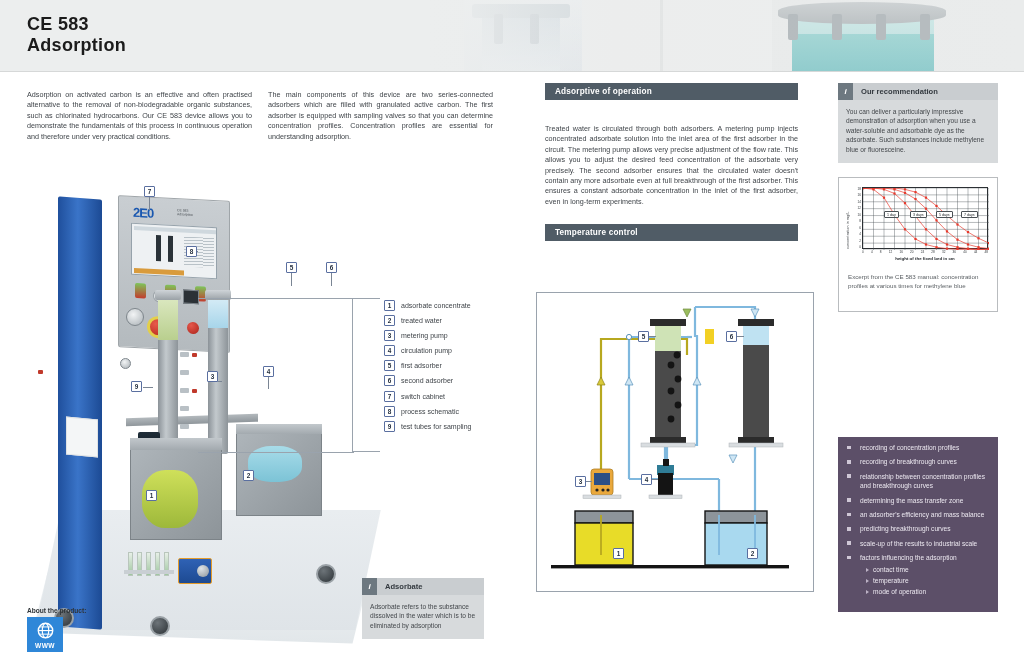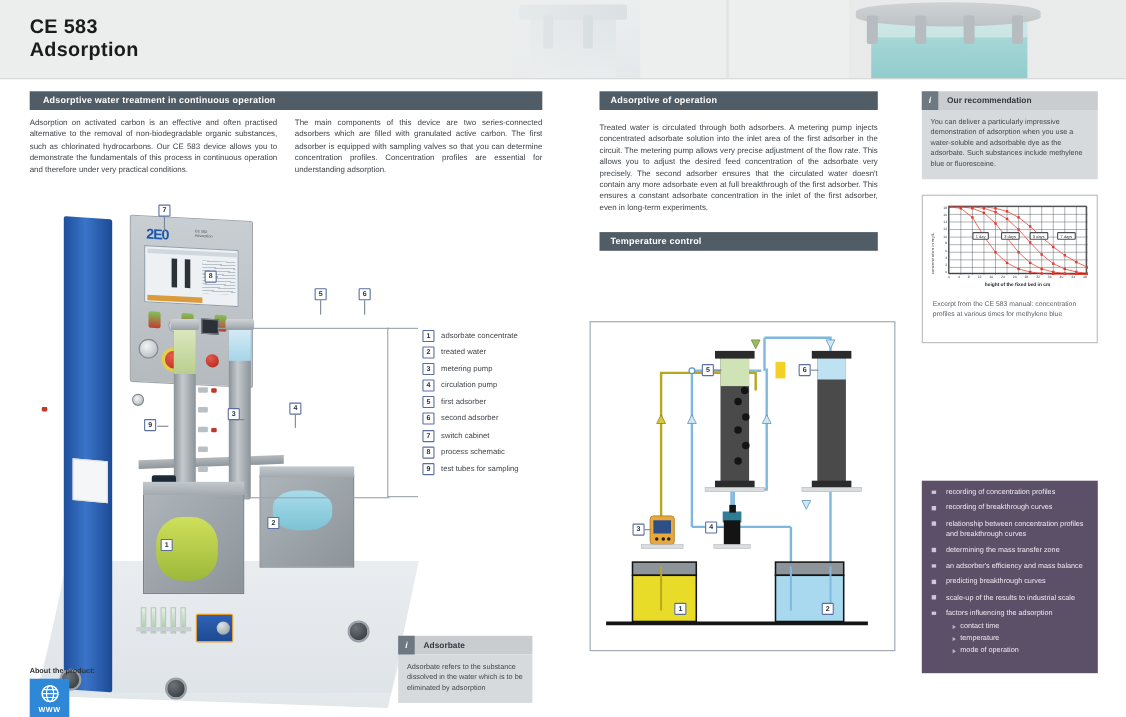--- a/index.html
+++ b/index.html
@@ -64,21 +64,21 @@
   }
 
   
   .colA { position: absolute; left: 27px; top: 83px; width: 466px; }
   .two-col { display: flex; gap: 16px; margin-top: 7px; }
   .two-col > div { flex: 1; }
 
   
   .colB { position: absolute; left: 545px; top: 83px; width: 253px; }
   .colB .sec-head { padding-left: 10px; }
-  .colB .body-text { margin-top: 11px; }
+  .colB .body-text { margin-top: 24px; }
   .gap-blk { height: 17px; }
 
   
   .colC { position: absolute; left: 838px; top: 83px; width: 160px; }
   .info-box { border: 0; }
   .info-head { display: flex; align-items: stretch; background: #c9cdd0; }
   .info-i {
     width: 15px; background: #6d7880; color: #fff;
     font-size: 8px; font-weight: bold; font-style: italic;
     display: flex; align-items: center; justify-content: center;
@@ -340,21 +340,20 @@
     </div>
     <div class="banner-fadeL"></div>
     <div class="title-block">
       <div class="title-line1">CE 583</div>
       <div class="title-line2">Adsorption</div>
     </div>
   </div>
   <div class="banner-rule"></div>
 
   <div class="colA">
-    <div class="sec-head">Adsorptive water treatment in continuous operation</div>
     <div class="two-col">
       <div class="body-text">Adsorption on activated carbon is an effective and often practised alternative to the removal of non-biodegradable organic substances, such as chlorinated hydrocarbons. Our CE 583 device allows you to demonstrate the fundamentals of this process in continuous operation and therefore under very practical conditions.</div>
       <div class="body-text">The main components of this device are two series-connected adsorbers which are filled with granulated active carbon. The first adsorber is equipped with sampling valves so that you can determine concentration profiles. Concentration profiles are essential for understanding adsorption.</div>
     </div>
   </div>
 
   <div class="colB">
     <div class="sec-head">Adsorptive of operation</div>
     <div class="body-text">Treated water is circulated through both adsorbers. A metering pump injects concentrated adsorbate solution into the inlet area of the first adsorber in the circuit. The metering pump allows very precise adjustment of the flow rate. This allows you to adjust the desired feed concentration of the adsorbate very precisely. The second adsorber ensures that the circulated water doesn't contain any more adsorbate even at full breakthrough of the first adsorber. This ensures a constant adsorbate concentration in the inlet of the first adsorber, even in long-term experiments.</div>
     <div class="gap-blk"></div>

